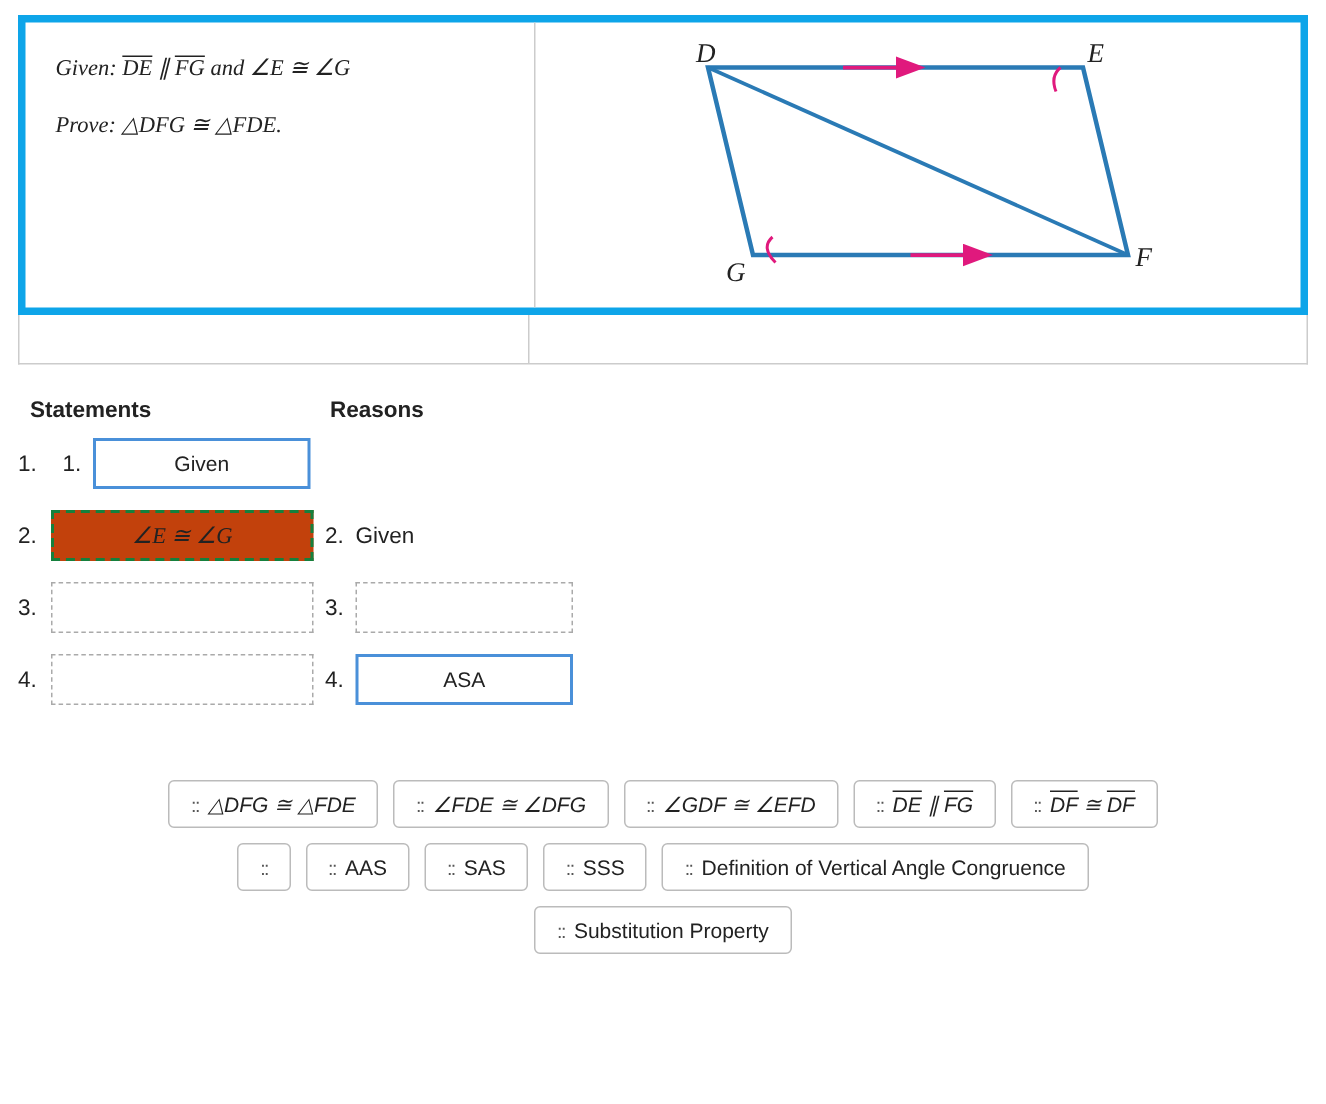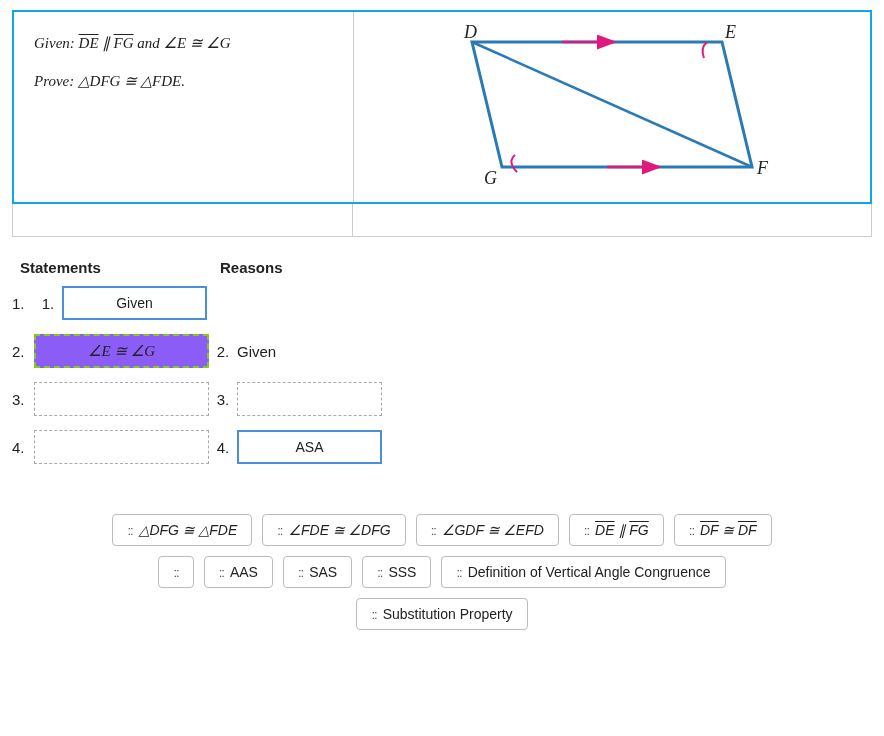--- a/index.html
+++ b/index.html
@@ -8,21 +8,21 @@
       background: #fff;
       color: #222;
       width: 884px;
       min-height: 736px;
       font-size: 15px;
     }
 
     
     .top-section {
       display: flex;
-      border: 2px solid #0ea5e9;
+      border: 5px solid #0ea5e9;
       margin: 10px 12px 0 12px;
     }
     .given-prove {
       width: 340px;
       padding: 16px 20px;
       border-right: 1px solid #ccc;
       font-style: italic;
       line-height: 2;
     }
     .given-prove .line { margin-bottom: 8px; }
@@ -80,23 +80,23 @@
       min-height: 34px;
       border: 1.5px dashed #aaa;
       display: flex;
       align-items: center;
       justify-content: center;
       font-style: italic;
       padding: 4px 8px;
       flex-shrink: 0;
     }
     .stmt-box.filled-blue {
-      border: 2px solid #84cc16;
+      border: 2px solid #15803d;
       border-style: dashed;
-      background: #8b5cf6;
+      background: #c2410c;
     }
     .rsn-num {
       width: 28px;
       text-align: center;
       font-family: Arial, sans-serif;
       font-size: 15px;
       flex-shrink: 0;
     }
     .rsn-box {
       width: 145px;

